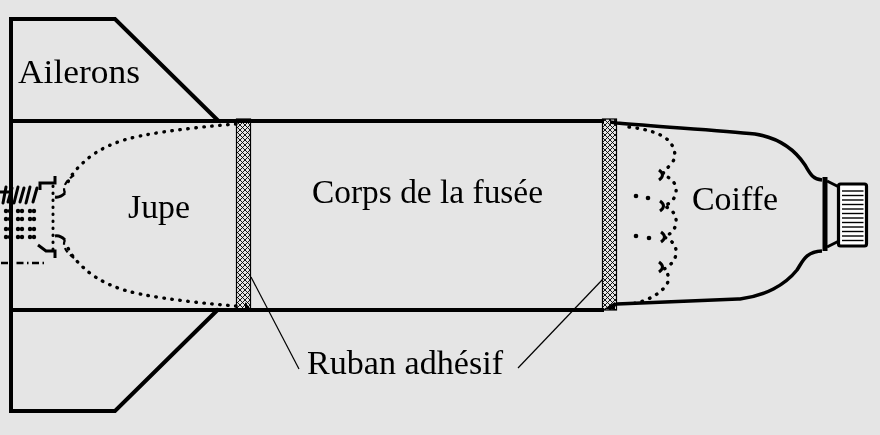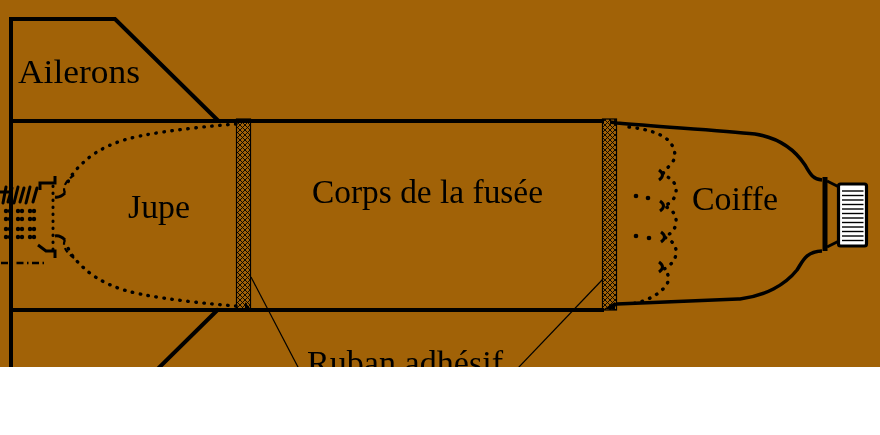--- a/index.html
+++ b/index.html
@@ -1,19 +1,19 @@
 <!DOCTYPE html>
 <html><head>
 <meta charset="utf-8">
 <style>
   html,body{margin:0;padding:0;background:#ffffff;}
   .canvas{
     position:relative;
-    width:880px;height:367px;
-    background:#a16207;
+    width:880px;height:435px;
+    background:#e5e5e5;
     font-family:"Liberation Serif", serif;
     overflow:hidden;
   }
   svg text{
     font-family:"Liberation Serif", serif;
     font-size:34px;
     fill:#000000;
   }
   .ink{stroke:#000000;fill:none;}
 </style>

